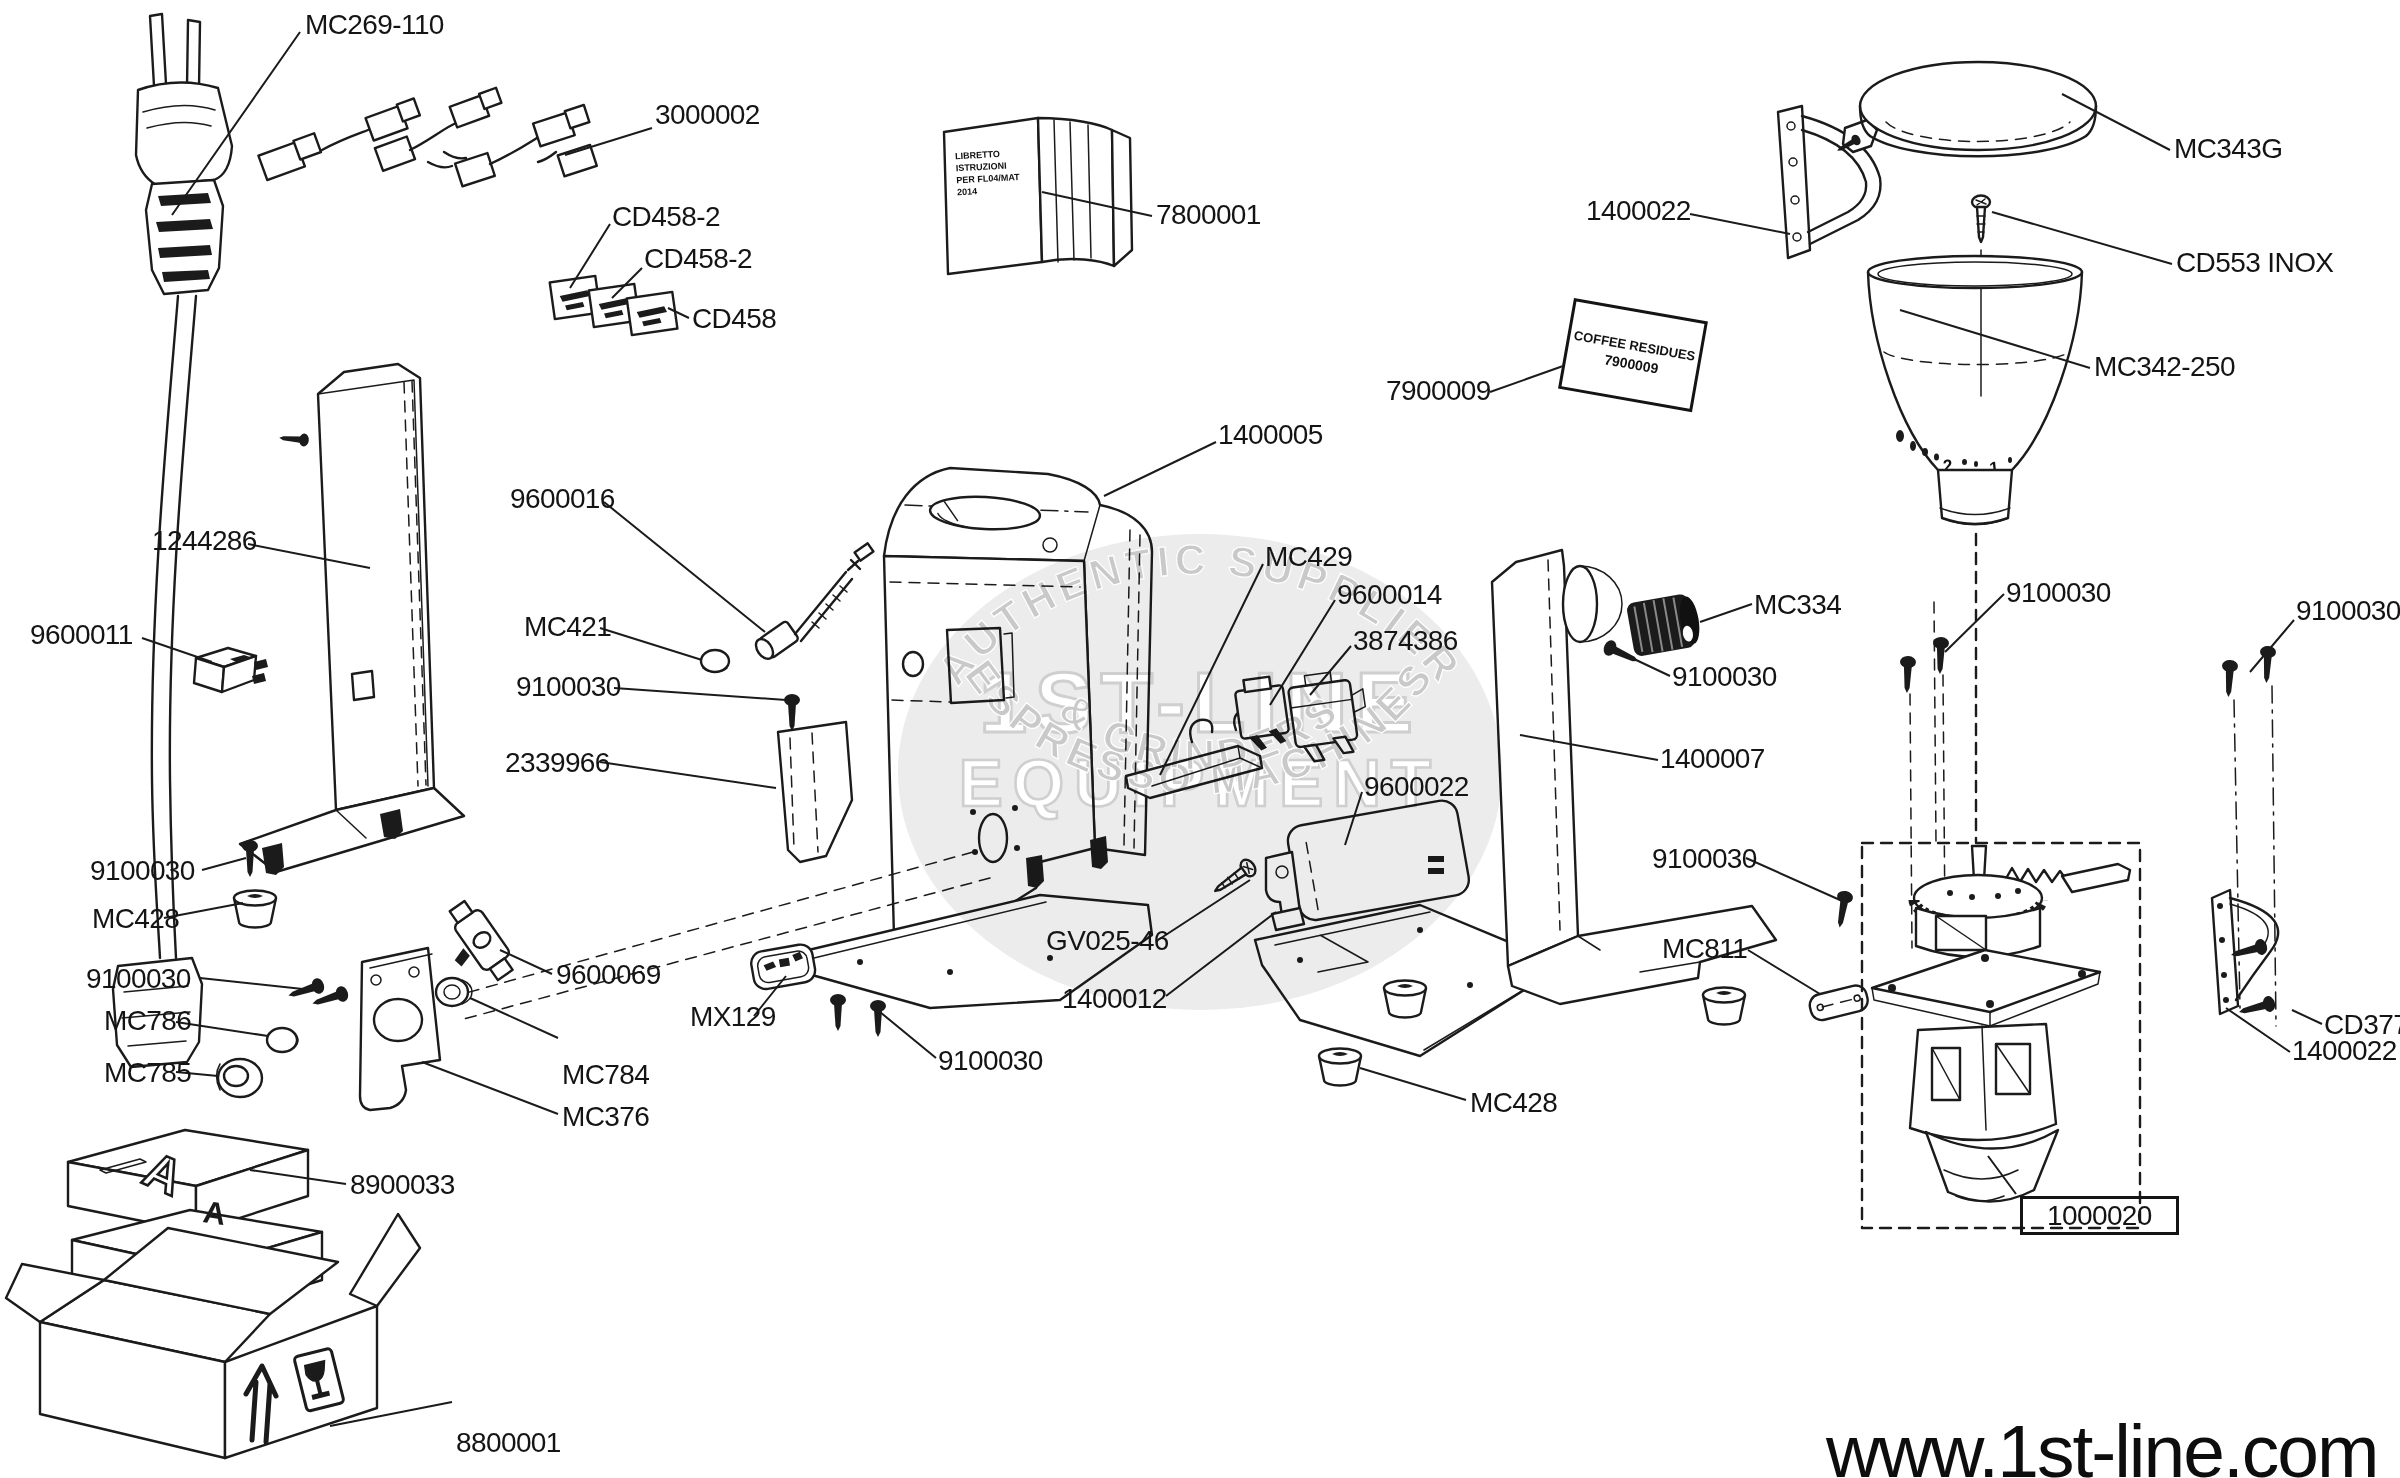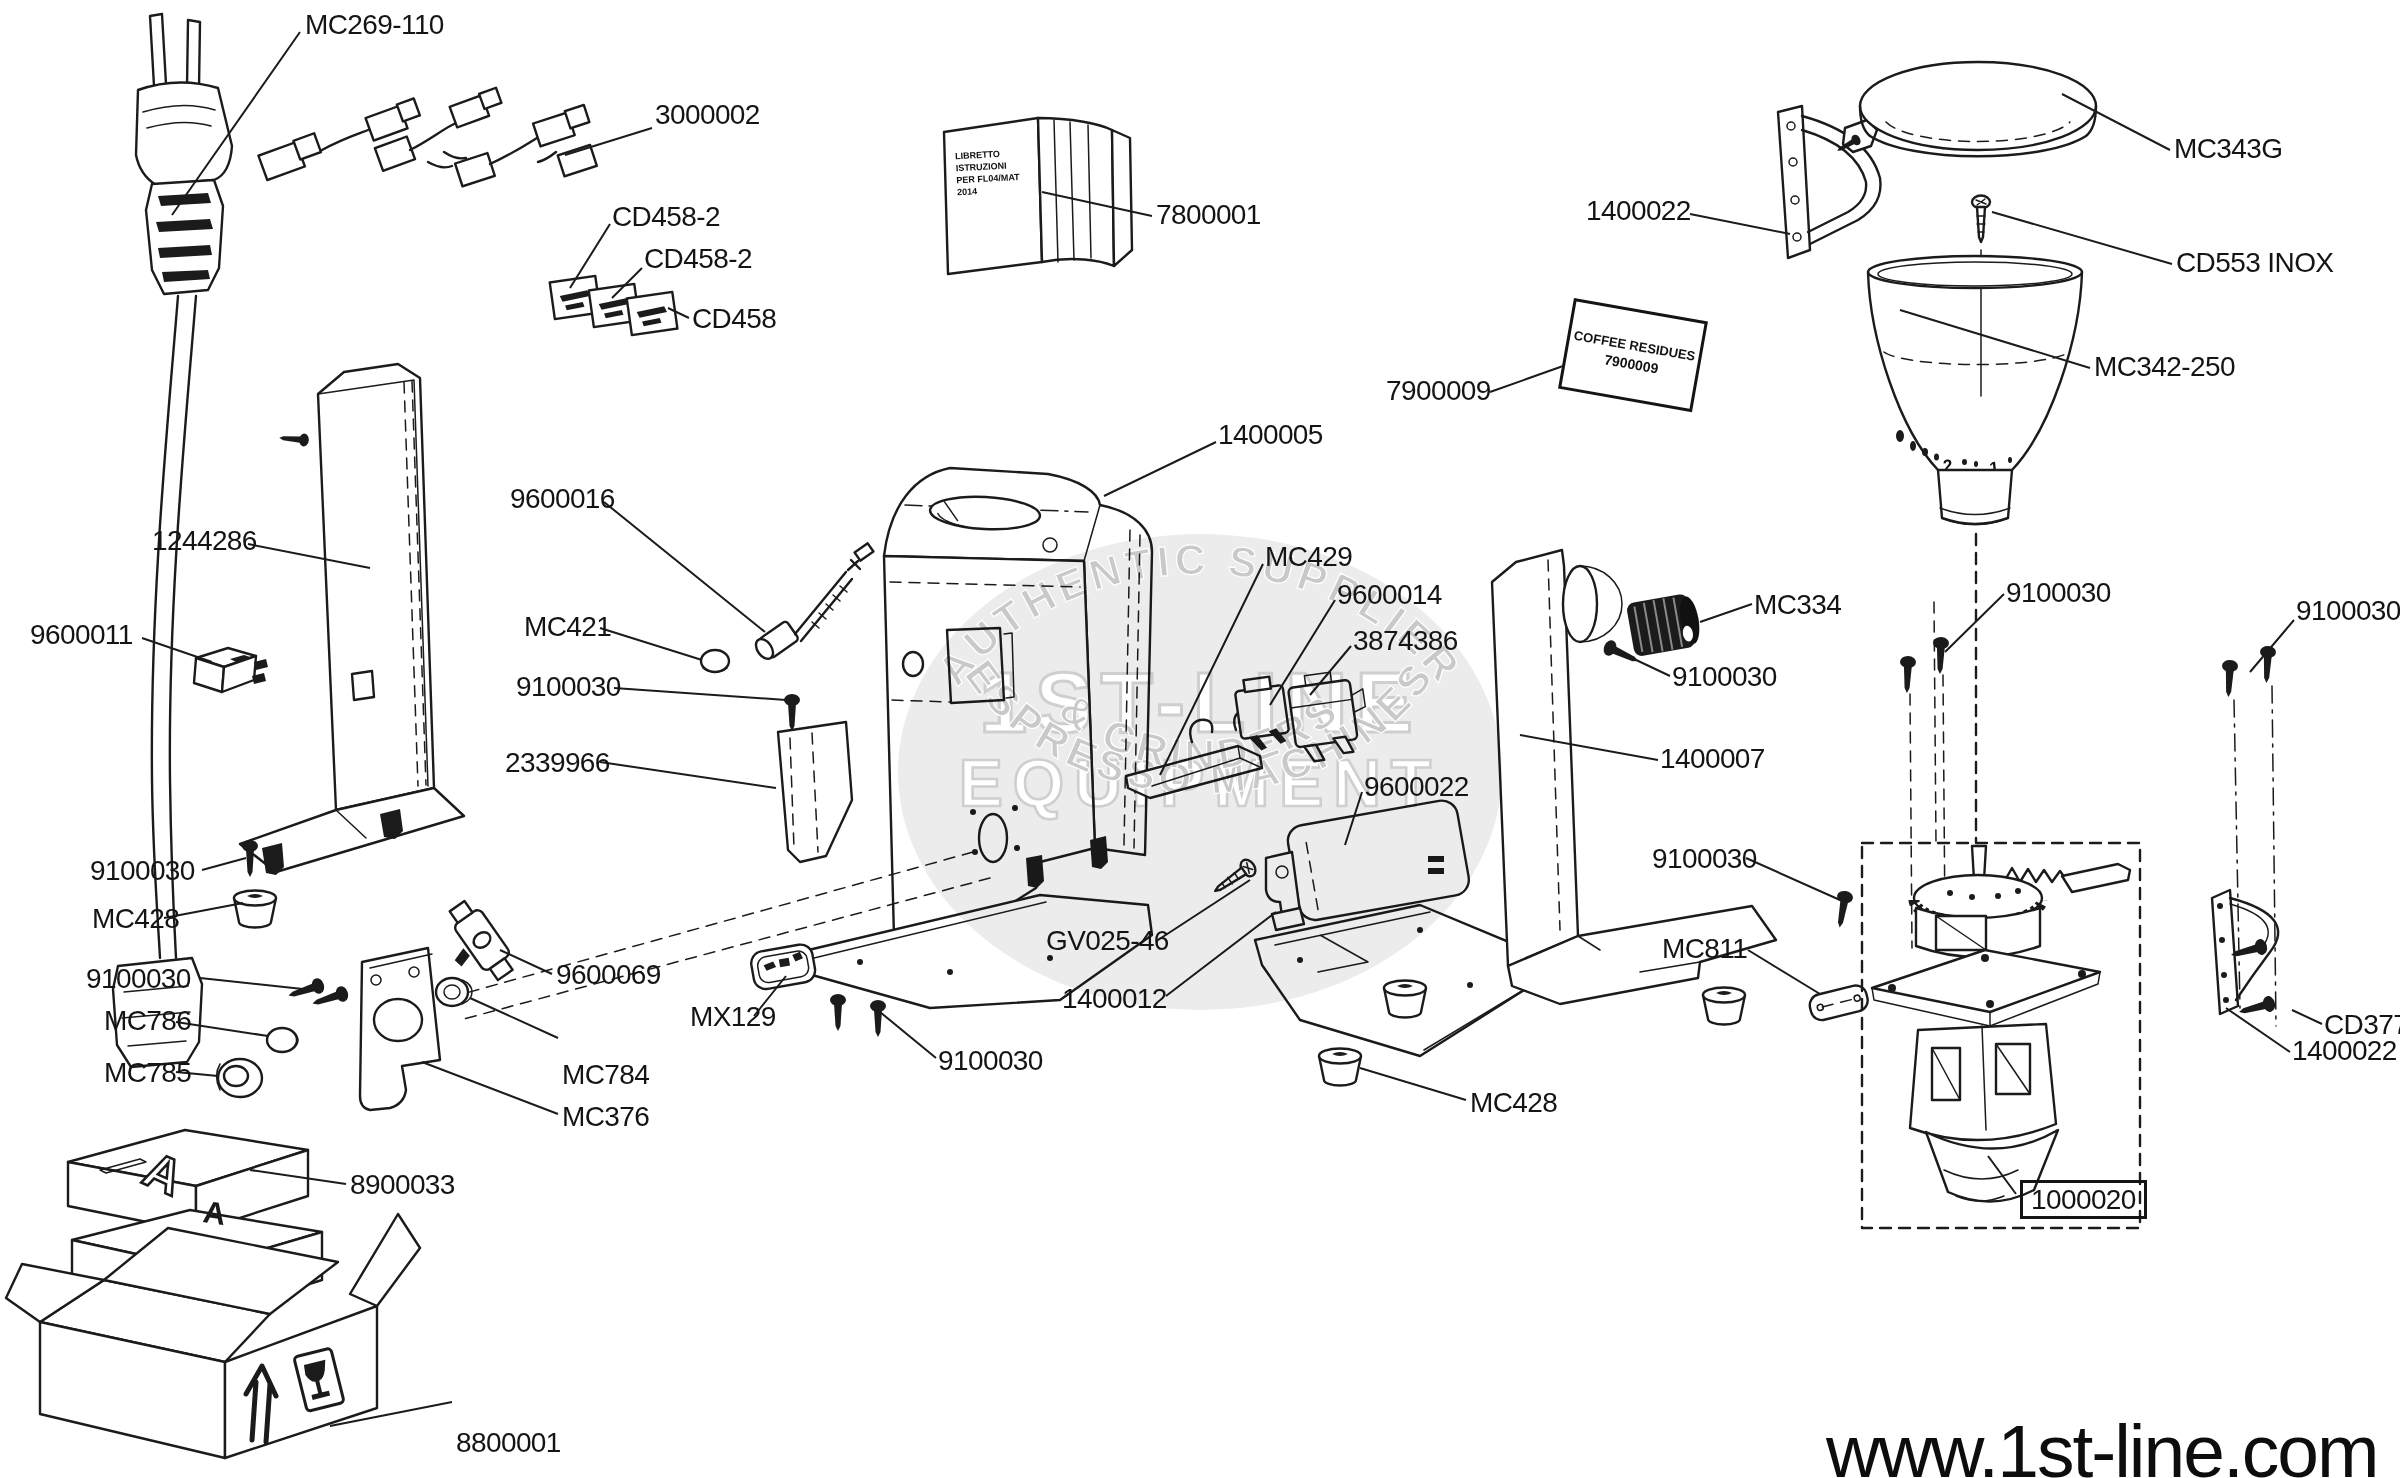--- a/index.html
+++ b/index.html
@@ -18,21 +18,21 @@
   .wm-big{font-family:"Liberation Sans",sans-serif;font-weight:bold;font-size:86px;
           fill:#ffffff;stroke:#cfcfcf;stroke-width:3;text-anchor:middle;letter-spacing:8px;}
   .wm-big2{font-family:"Liberation Sans",sans-serif;font-weight:bold;font-size:66px;
           fill:#ffffff;stroke:#cfcfcf;stroke-width:2.6;text-anchor:middle;letter-spacing:10px;}
   .foamA{font-family:"Liberation Sans",sans-serif;font-weight:bold;font-size:50px;
          fill:#ffffff;stroke:#1a1a1a;stroke-width:2.6;}
   .foamL{font-family:"Liberation Sans",sans-serif;font-weight:bold;font-size:31px;fill:#1a1a1a;}
   .dial{font-family:"Liberation Sans",sans-serif;font-weight:bold;font-size:17px;fill:#111;}
   .plabel{position:absolute;font-size:28px;line-height:1.05;color:#141414;
           letter-spacing:-0.6px;white-space:nowrap;}
-  .boxed{border:3px solid #141414;padding:2px 8px;}
+  .boxed{border:3px solid #141414;padding:2px 24px;margin-top:16px;}
   .sign{position:absolute;left:1574px;top:298px;width:130px;height:86px;border:3px solid #141414;
         transform:rotate(10deg);transform-origin:top left;display:flex;flex-direction:column;
         align-items:center;justify-content:center;gap:5px;background:#fff;}
   .sign .l1{font-weight:bold;font-size:13px;line-height:1;color:#111;}
   .sign .l2{font-weight:bold;font-size:14px;line-height:1;color:#111;}
   .booklet-text{position:absolute;left:956px;top:148px;width:86px;transform:rotate(-3deg);
         font-weight:bold;font-size:9px;line-height:1.35;color:#101010;}
   .site{position:absolute;left:1826px;top:1408px;font-size:75px;color:#0d0d0d;letter-spacing:-2px;}
 </style>
 </head>

